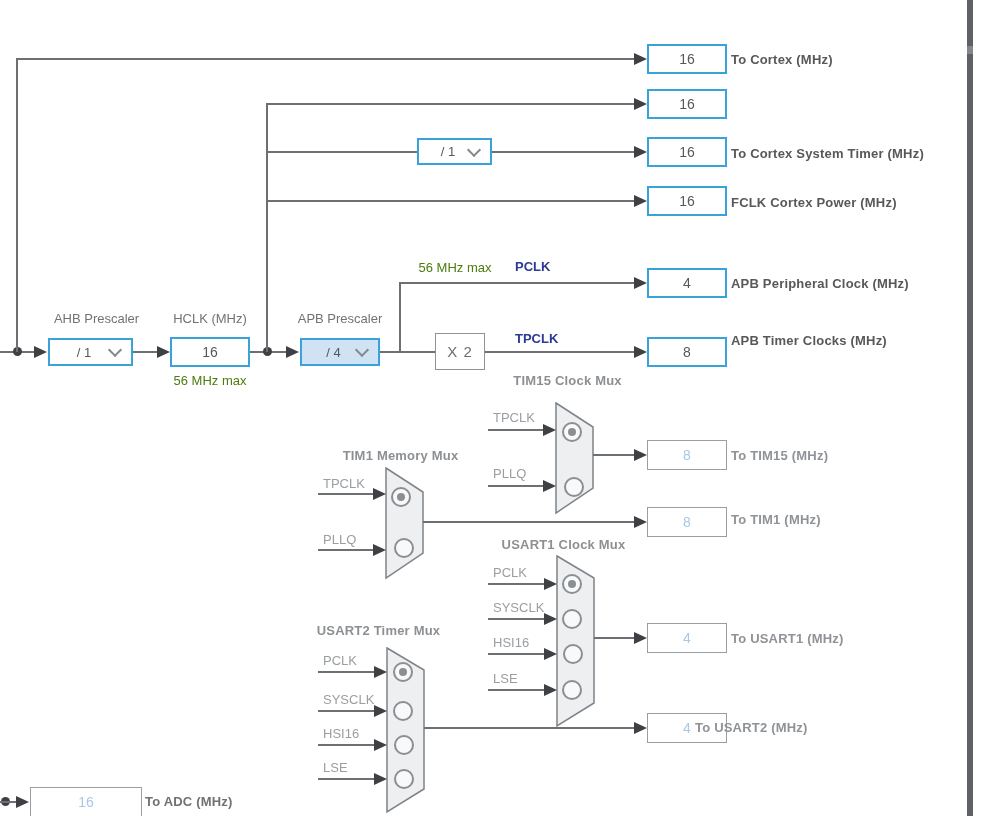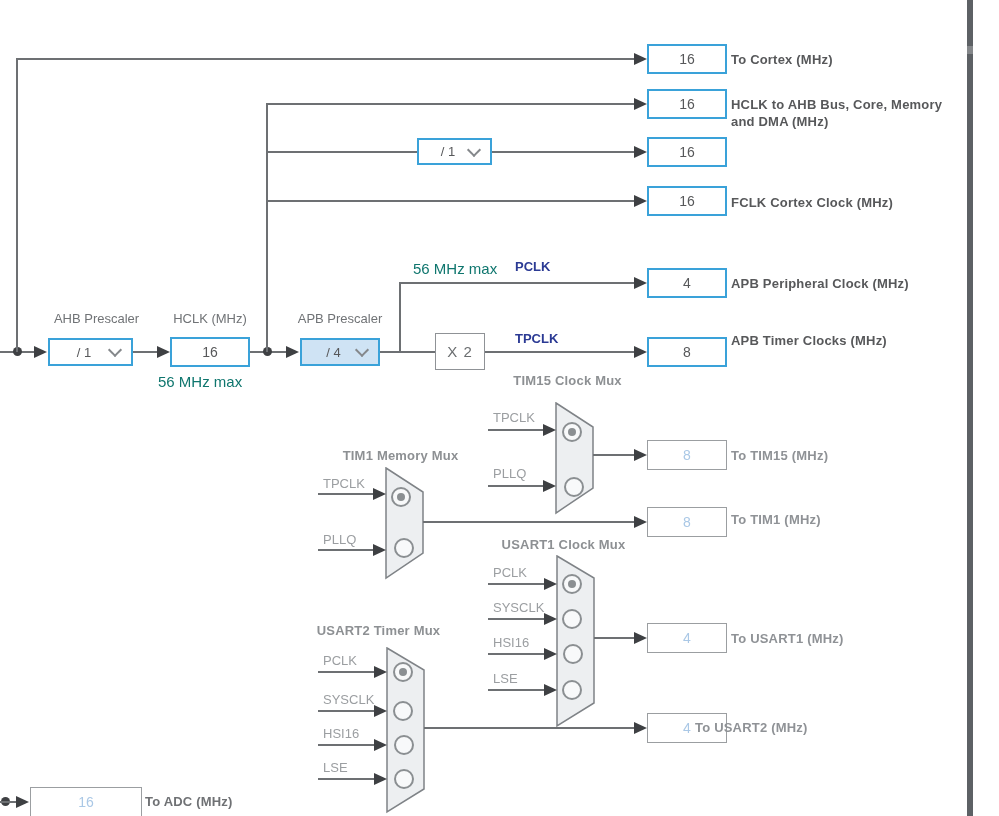--- a/index.html
+++ b/index.html
@@ -24,21 +24,21 @@
   .sel .v { flex:1; text-align:center; font-size:13px; color:#57585a; padding-left:8px; }
   .chev { width:8px; height:8px; border-right:2px solid #85888b; border-bottom:2px solid #85888b;
           transform:rotate(45deg); margin-right:11px; margin-top:-4px; flex:none; }
   .x2box { position:absolute; background:#fff; border:1px solid #8f9296; box-sizing:border-box;
            display:flex; align-items:center; justify-content:center;
            font-size:15px; color:#6b6e70; letter-spacing:1px; }
   .blabel { position:absolute; font-size:13px; font-weight:700; color:#57585a;
             letter-spacing:0.2px; white-space:nowrap; line-height:17px; }
   .blabel.muted { color:#8f9296; }
   .plabel { position:absolute; font-size:13px; color:#707376; text-align:center; white-space:nowrap; }
-  .note  { position:absolute; font-size:15px; color:#0f766e; white-space:nowrap; }
+  .note  { position:absolute; font-size:13px; color:#4d7c0f; text-align:center; white-space:nowrap; }
   .navy  { position:absolute; font-size:13px; font-weight:700; color:#2b3a94; white-space:nowrap; }
   .stub  { position:absolute; font-size:13px; color:#9b9ea1; white-space:nowrap; }
   .muxtitle { position:absolute; font-size:13px; font-weight:700; color:#8d9093;
               text-align:center; letter-spacing:0.2px; white-space:nowrap; }
   .muxsvg { position:absolute; }
   .radio { position:absolute; width:20px; height:20px; border-radius:50%;
            border:2px solid #8b8f92; background:#f8f9fa; box-sizing:border-box;
            display:flex; align-items:center; justify-content:center; cursor:pointer; }
   .radio .di { width:8px; height:8px; border-radius:50%; background:#8b8f92; display:none; }
   .radio.on .di { display:block; }
@@ -111,33 +111,30 @@
   </div>
 
   <div class="obox" style="left:647px;top:44px">
     <span>16</span>
   </div>
   <div class="blabel" style="left:731px;top:51px">To Cortex (MHz)</div>
 
   <div class="obox" style="left:647px;top:89px">
     <span>16</span>
   </div>
-  <div class="blabel" style="left:731px;top:96px">
-    <div>HCLK to AHB Bus, Core, Memory</div>
-    <div>and DMA (MHz)</div>
-  </div>
 
   <div class="obox" style="left:647px;top:137px">
     <span>16</span>
   </div>
+  <div class="blabel" style="left:731px;top:145px">To Cortex System Timer (MHz)</div>
 
   <div class="obox" style="left:647px;top:186px">
     <span>16</span>
   </div>
-  <div class="blabel" style="left:731px;top:194px">FCLK Cortex Clock (MHz)</div>
+  <div class="blabel" style="left:731px;top:194px">FCLK Cortex Power (MHz)</div>
 
   <div class="obox" style="left:647px;top:268px">
     <span>4</span>
   </div>
   <div class="blabel" style="left:731px;top:275px">APB Peripheral Clock (MHz)</div>
 
   <div class="obox" style="left:647px;top:337px">
     <span>8</span>
   </div>
   <div class="blabel" style="left:731px;top:332px">APB Timer Clocks (MHz)</div>

